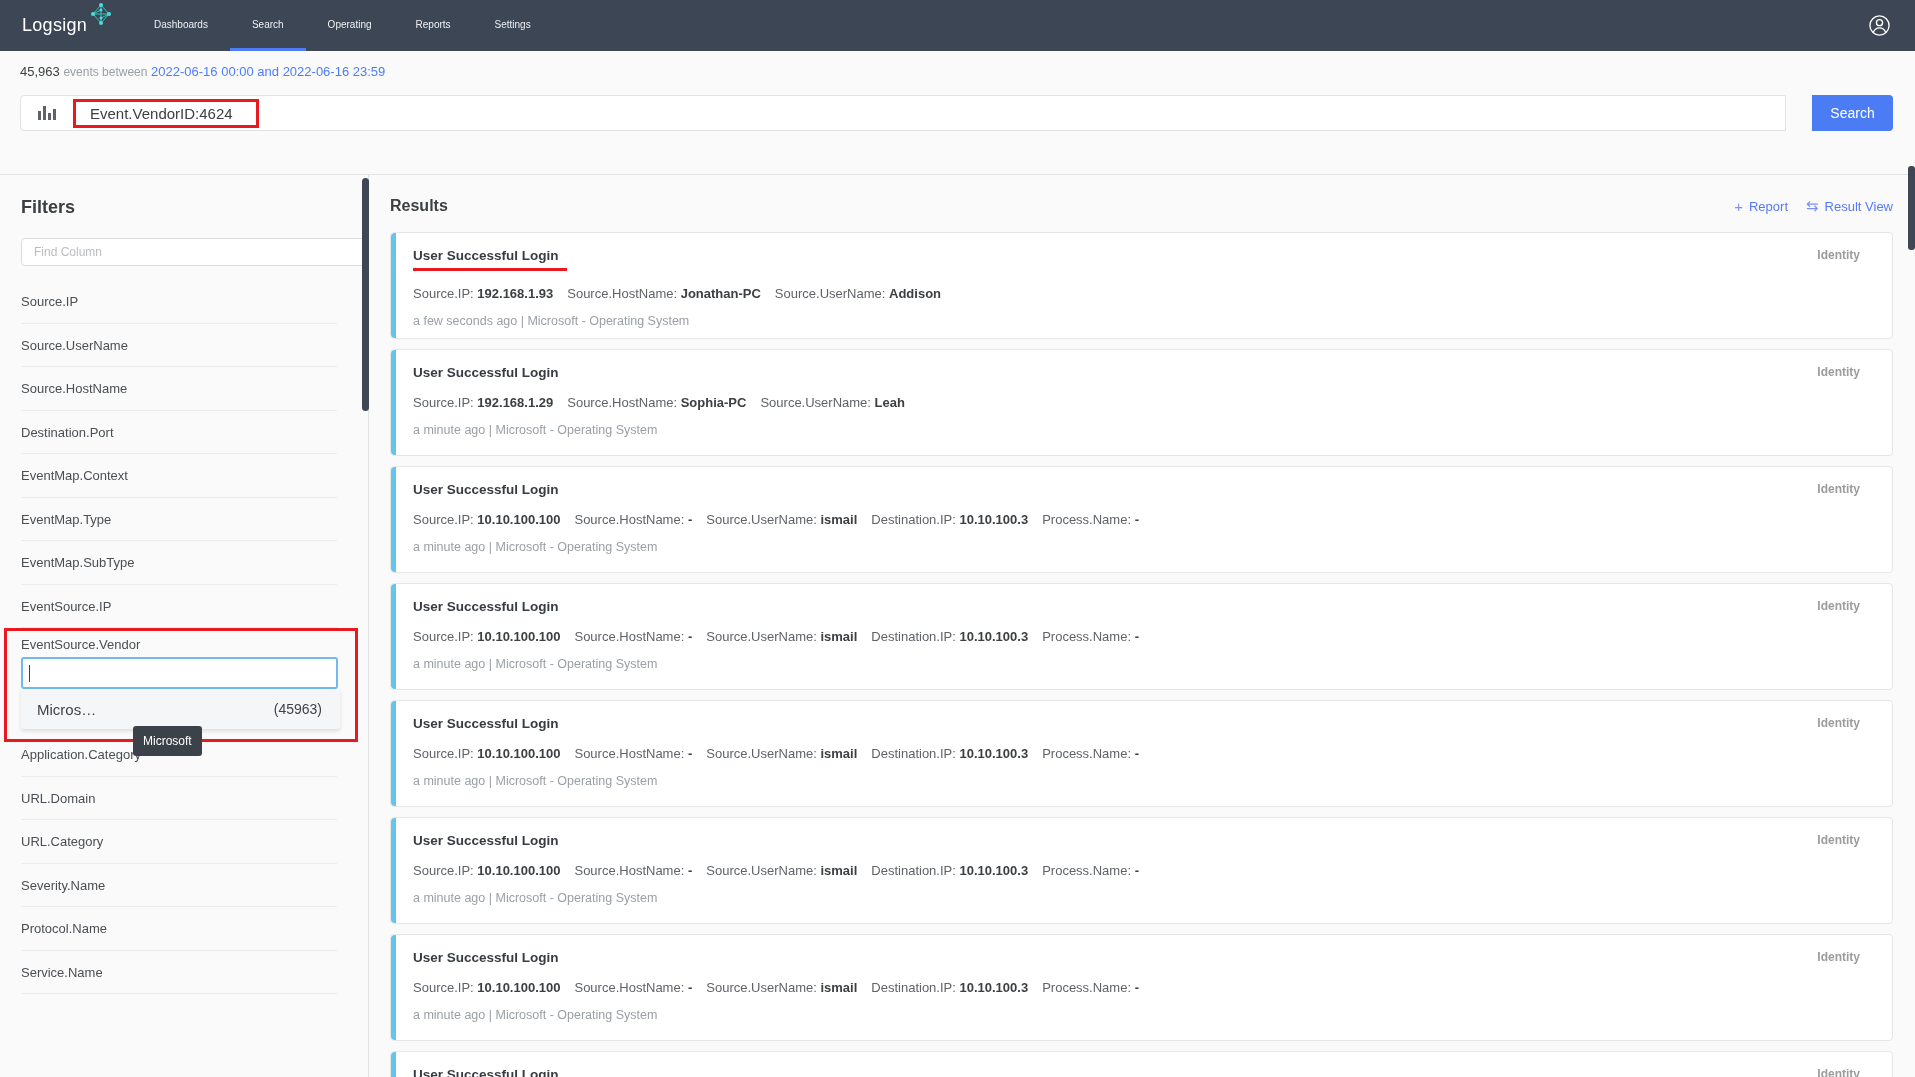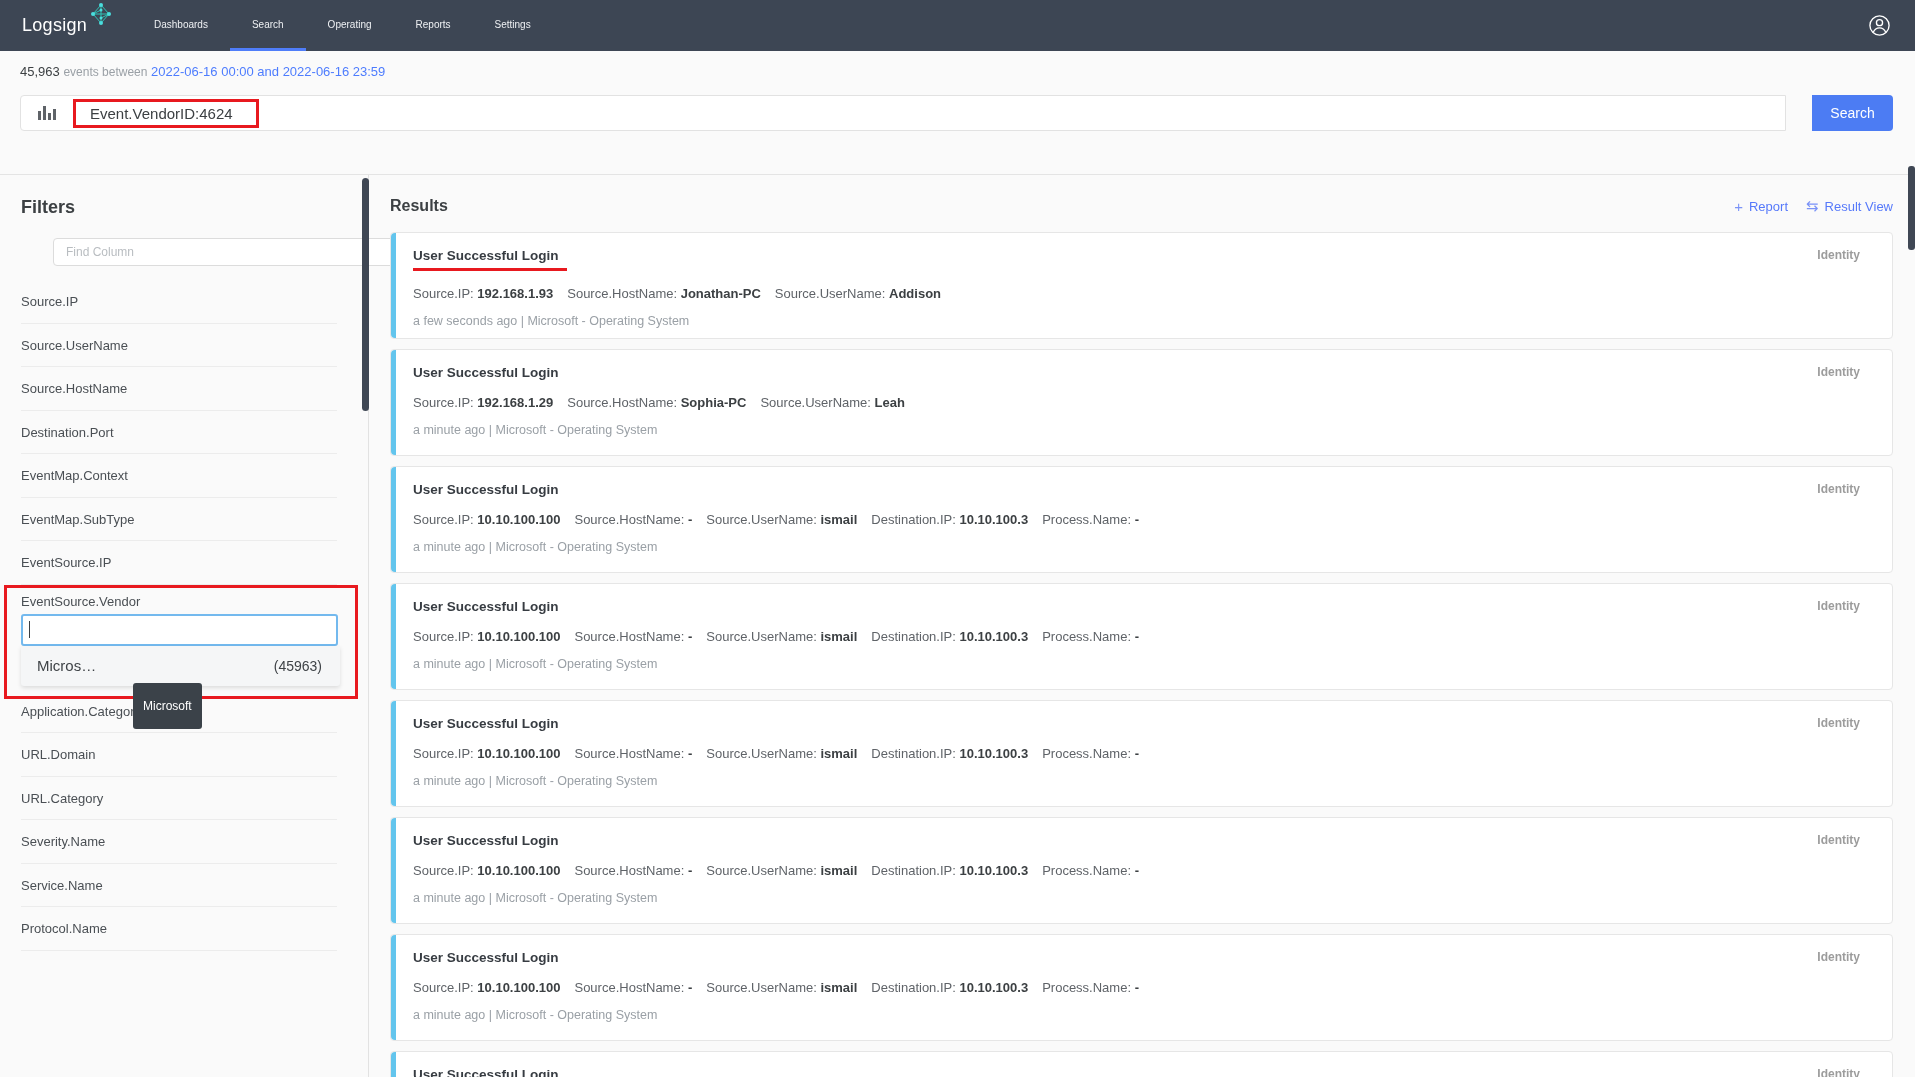--- a/index.html
+++ b/index.html
@@ -33,35 +33,35 @@
 
   
   .main { display:flex; height:911px; position:relative; }
   .scroll-track { position:absolute; left:368px; top:0; bottom:0; width:1px; background:#e2e2e2; }
   .scroll-thumb-side { position:absolute; left:362px; top:3px; width:7px; height:233px; background:#3f4754; border-radius:4px; cursor:grab; }
   .scroll-thumb-right { position:absolute; right:0; top:166px; width:7px; height:84px; background:#3f4754; border-radius:3px; cursor:grab; }
 
   
   .sidebar { width:346px; padding:22px 0 0 21px; flex:none; }
   .filters-title { font-size:18px; font-weight:bold; color:#3c4043; }
-  .find-input { margin-top:20px; width:345px; height:28px; border:1px solid #dcdcdc; border-radius:4px; padding:4px 12px; font-size:12px; color:#3c4043; background:#fff; font-family:"Liberation Sans",sans-serif; outline:none;margin-left:32px; }
+  .find-input { margin-top:20px; width:345px; height:28px; border:1px solid #dcdcdc; border-radius:4px; padding:4px 12px; font-size:12px; color:#3c4043; background:#fff; font-family:"Liberation Sans",sans-serif; outline:none; }
   .find-input::placeholder { color:#b9bdc1; }
   .filter-list { margin-top:14px; }
   .filter-row { width:316px; height:43.5px; line-height:43.5px; font-size:13px; color:#4a4f54; border-bottom:1px solid #ececec; cursor:pointer; }
   .filter-list.after { margin-top:-9px; }
 
   .vendor-section { position:relative; margin-left:-17px; width:354px; border:3px solid #e8191f; background:#fafafa; padding:6px 0 10px 14px; z-index:2; }
   .vendor-label { font-size:13px; color:#4a4f54; }
   .vendor-input { margin-top:5px; width:317px; height:32px; background:#fff; border:2px solid #73b9ee; border-radius:3px; display:flex; align-items:center; padding-left:6px; cursor:text; }
   .caret { width:1px; height:17px; background:#3c4043; }
   .vendor-dropdown { width:319px; background:#f5f6f7; border-radius:0 0 3px 3px; box-shadow:0 2px 4px rgba(0,0,0,.12); }
   .vendor-option { height:40px; display:flex; align-items:center; justify-content:space-between; padding:0 18px 0 16px; cursor:pointer; }
   .vendor-option-label { font-size:15px; color:#3f4347; }
   .vendor-option-count { font-size:14px; color:#3f4347; }
-  .vendor-tooltip { position:absolute; left:126px; top:95px; background:#3b4249; color:#ffffff; font-size:12px; padding:16px 10px; border-radius:3px; z-index:3; }
+  .vendor-tooltip { position:absolute; left:126px; top:95px; background:#3b4249; color:#ffffff; font-size:12px; padding:8px 10px; border-radius:3px; z-index:3; }
 
   
   .results-pane { flex:1; padding:22px 22px 0 44px; }
   .results-head { display:flex; align-items:center; }
   .results-title { font-size:16px; font-weight:bold; color:#3c4043; }
   .results-links { margin-left:auto; display:flex; align-items:center; gap:18px; }
   .link { color:#5679fa; font-size:13px; display:flex; align-items:center; gap:6px; cursor:pointer; }
   .link .glyph { font-size:15px; color:#7b93f7; }
   .cards { margin-top:17px; }
   .card { position:relative; background:#ffffff; border:1px solid #e6e6e6; border-radius:4px; height:107px; margin-bottom:10px; padding:15px 32px 0 22px; cursor:pointer; }
@@ -188,20 +188,23 @@
 
         <div class="filter-row">
           <span>Destination.Port</span>
         </div>
 
 
         <div class="filter-row">
           <span>EventMap.Context</span>
         </div>
 
+        <div class="filter-row">
+          <span>EventMap.Type</span>
+        </div>
 
         <div class="filter-row">
           <span>EventMap.SubType</span>
         </div>
 
         <div class="filter-row">
           <span>EventSource.IP</span>
         </div>
 
     </div>
@@ -233,25 +236,25 @@
 
         <div class="filter-row">
           <span>URL.Category</span>
         </div>
 
         <div class="filter-row">
           <span>Severity.Name</span>
         </div>
 
         <div class="filter-row">
+          <span>Protocol.Name</span>
+        </div>
+
+        <div class="filter-row">
           <span>Service.Name</span>
-        </div>
-
-        <div class="filter-row">
-          <span>Protocol.Name</span>
         </div>
 
     </div>
   </div>
 
   <div class="scroll-track"></div>
   <div class="scroll-thumb-side"></div>
 
   <div class="results-pane">
     <div class="results-head">

